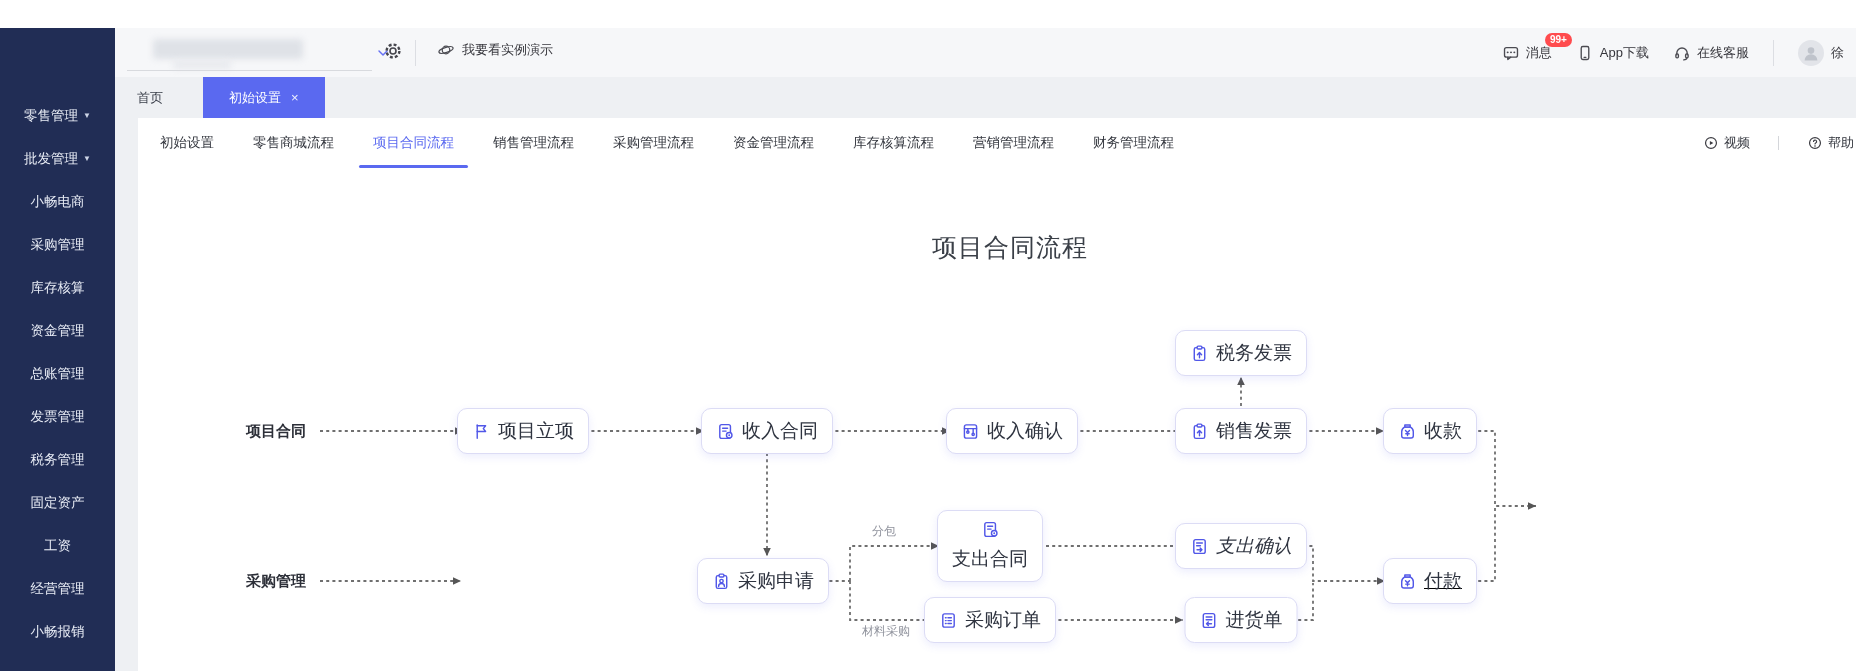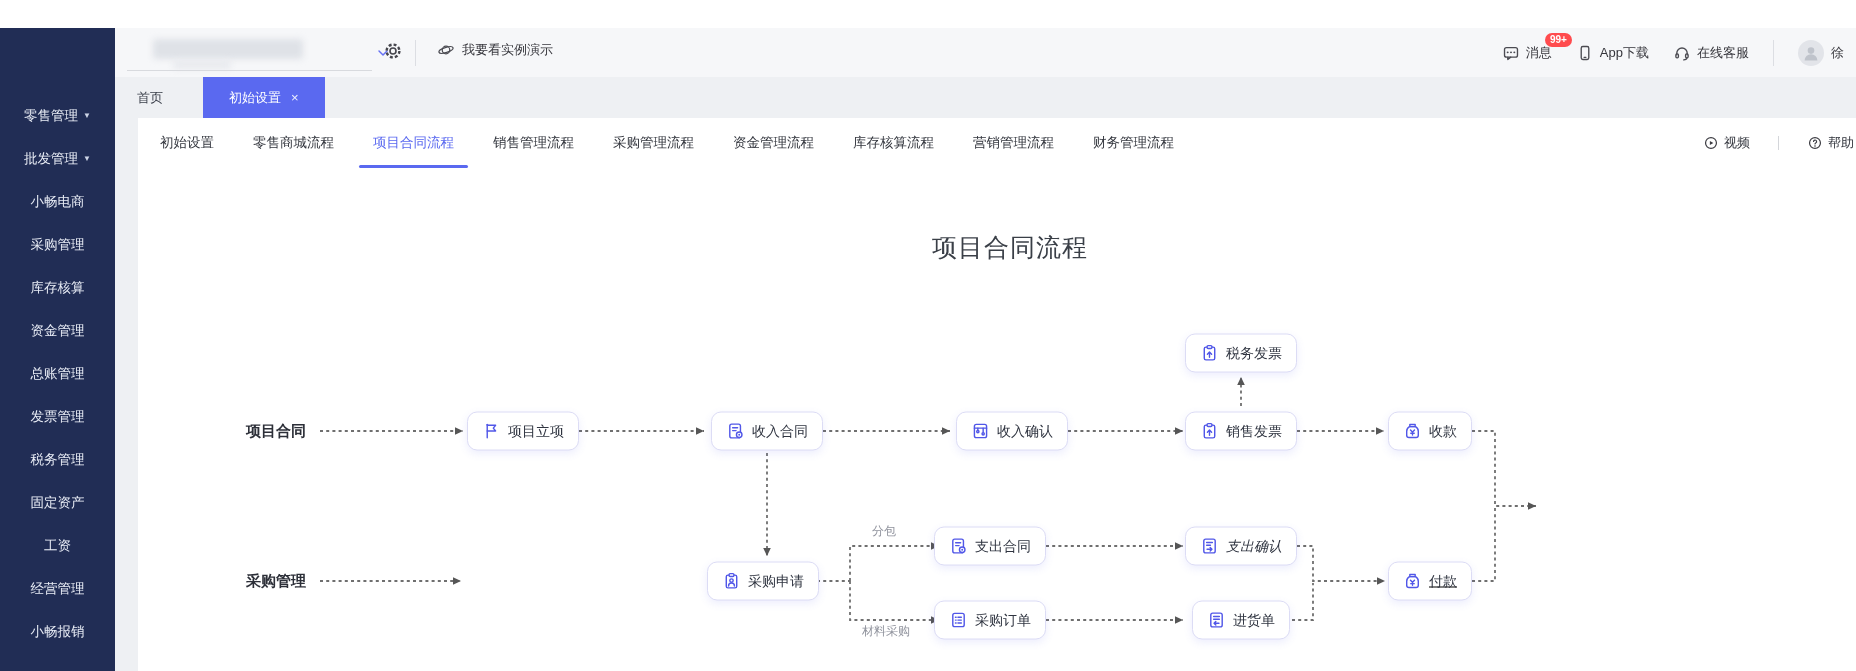--- a/index.html
+++ b/index.html
@@ -69,21 +69,21 @@
   .flow-layer{position:absolute;inset:0;pointer-events:none;}
   #flow-svg{position:absolute;left:0;top:0;}
   #flow-title{position:absolute;transform:translate(-50%,-50%);font-size:25px;color:#3a3f47;font-weight:500;letter-spacing:1px;pointer-events:auto;}
   .row-label{position:absolute;transform:translate(-50%,-50%);font-size:15px;font-weight:bold;color:#2c2f38;white-space:nowrap;}
   .branch-label{position:absolute;transform:translate(-50%,-50%);font-size:12px;color:#8f929c;white-space:nowrap;}
   .flow-node{position:absolute;transform:translate(-50%,-50%);display:inline-flex;align-items:center;gap:7px;
     background:#fff;border:1px solid var(--nodeBorder,#DCDCF5);border-radius:10px;padding:9px 14px;
     box-shadow:0 3px 8px rgba(100,104,240,.12);cursor:pointer;pointer-events:auto;white-space:nowrap;}
   .node-icon{width:19px;height:19px;color:#5157e8;display:inline-flex;}
   .node-icon svg{width:19px;height:19px;}
-  .node-label{font-size:14px;color:#2f3440;font-weight:500;}
+  .node-label{font-size:19px;color:#2f3440;font-weight:500;}
   svg.icon{display:block;width:100%;height:100%;}
 </style>
 </head>
 <body>
 
 <div id="app">
 
   <div class="sidebar">
     <div class="side-menu" id="side-menu">
         <div class="side-item">
@@ -355,21 +355,21 @@
     <span class="node-icon">
           <svg viewBox="0 0 20 20" fill="none" stroke="currentColor" stroke-width="1.5" stroke-linecap="round" stroke-linejoin="round">
             <rect x="4.5" y="3.8" width="11" height="13.4" rx="1.8"></rect>
             <rect x="7.5" y="2.2" width="5" height="3.1" rx="1" fill="#fff"></rect>
             <circle cx="10" cy="9.6" r="1.8"></circle>
             <path d="M6.9 15.2a3.1 3.1 0 0 1 6.2 0"></path>
           </svg>
         </span>
     <span class="node-label">采购申请</span>
   </div>
-      <div class="flow-node" style="left: 990px; top: 546px;">
+      <div class="flow-node" style="left: 990px; top: 546px; flex-direction: column;">
     <span class="node-icon">
           <svg viewBox="0 0 20 20" fill="none" stroke="currentColor" stroke-width="1.5" stroke-linecap="round" stroke-linejoin="round">
             <rect x="4" y="2.8" width="11.2" height="14.4" rx="2"></rect>
             <path d="M7 6.6h5.2M7 9.6h3.6"></path>
             <circle cx="13.9" cy="13.9" r="2.9" fill="#fff"></circle>
             <circle cx="13.9" cy="13.9" r="1" fill="currentColor" stroke="none"></circle>
           </svg>
         </span>
     <span class="node-label">支出合同</span>
   </div>

